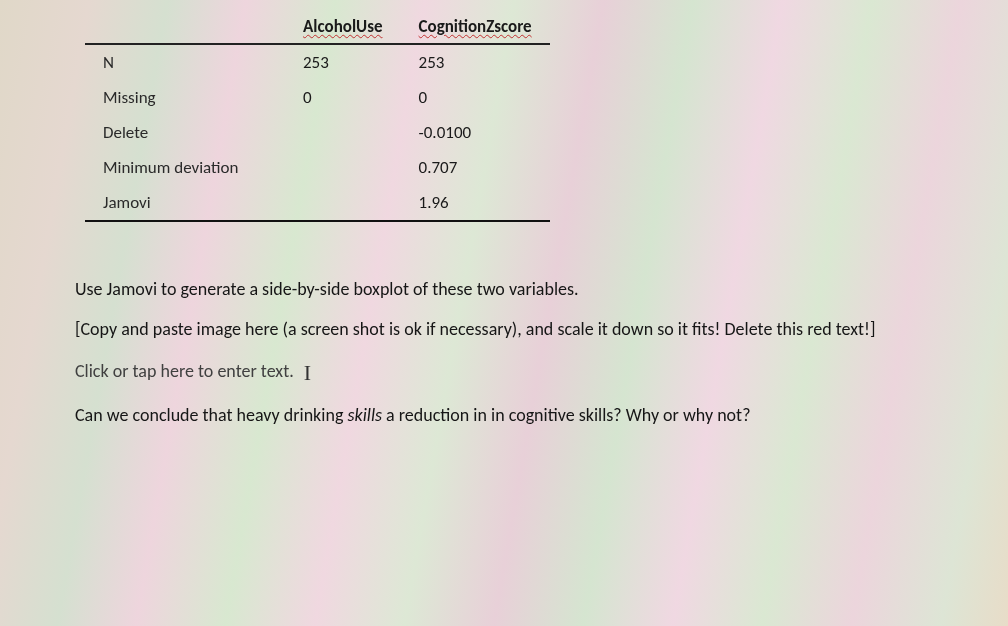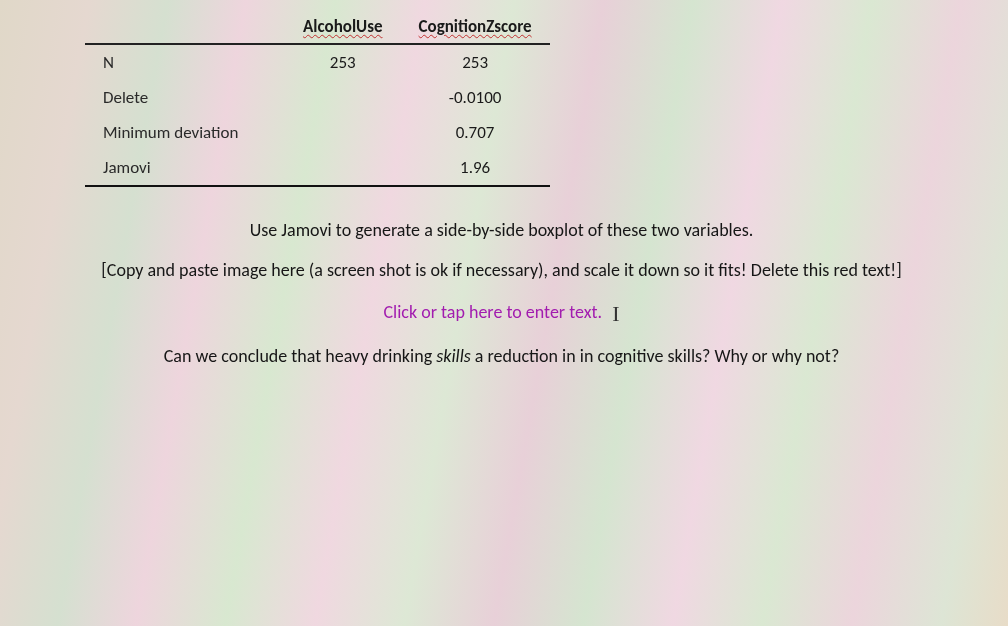--- a/index.html
+++ b/index.html
@@ -30,32 +30,32 @@
     text-decoration: underline wavy #c03030;
     text-decoration-thickness: 1.2px;
     text-underline-offset: 2px;
   }
   th.rowhead-blank {
     border-bottom: 2px solid #222;
     text-decoration: none;
   }
   td {
     padding: 7px 18px 7px 18px;
-    text-align: center;
+    text-align: left;
     font-size: 17px;
   }
   td.rowlabel {
     text-align: left;
     color: #2a2a2a;
     min-width: 200px;
   }
   tr.lastrow td { border-bottom: 2.5px solid #111; }
-  .prose { margin-top: 31px; line-height: 1.35; text-align: center; }
+  .prose { margin-top: 55px; line-height: 1.35; }
   .prose p { margin-bottom: 16px; font-size: 18px; color:#161616; }
-  .red { color: #a21caf; }
+  .red { color: #404040; }
   .italic { font-style: italic; }
   .cursor {
     display: inline-block;
     font-family: "Times New Roman", serif;
     font-size: 22px;
     vertical-align: -3px;
     margin-left: 6px;
     color:#333;
   }
 </style>
@@ -70,20 +70,25 @@
         <th class="rowhead-blank"></th>
         <th>AlcoholUse</th>
         <th>CognitionZscore</th>
       </tr>
     </thead>
     <tbody>
       <tr>
         <td class="rowlabel">N</td>
         <td>253</td>
         <td>253</td>
+      </tr>
+      <tr>
+        <td class="rowlabel">Missing</td>
+        <td>0</td>
+        <td>0</td>
       </tr>
       <tr>
         <td class="rowlabel">Delete</td>
         <td></td>
         <td>-0.0100</td>
       </tr>
       <tr>
         <td class="rowlabel">Minimum deviation</td>
         <td></td>
         <td>0.707</td>

